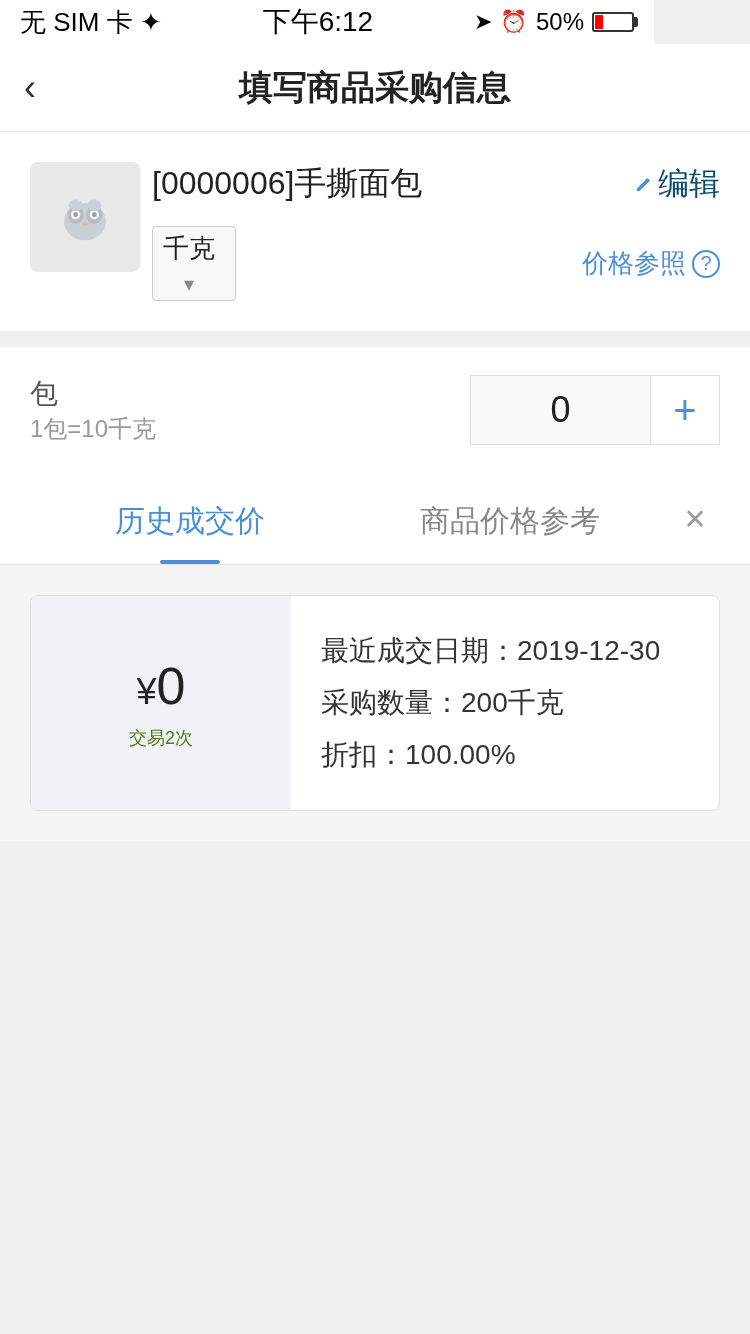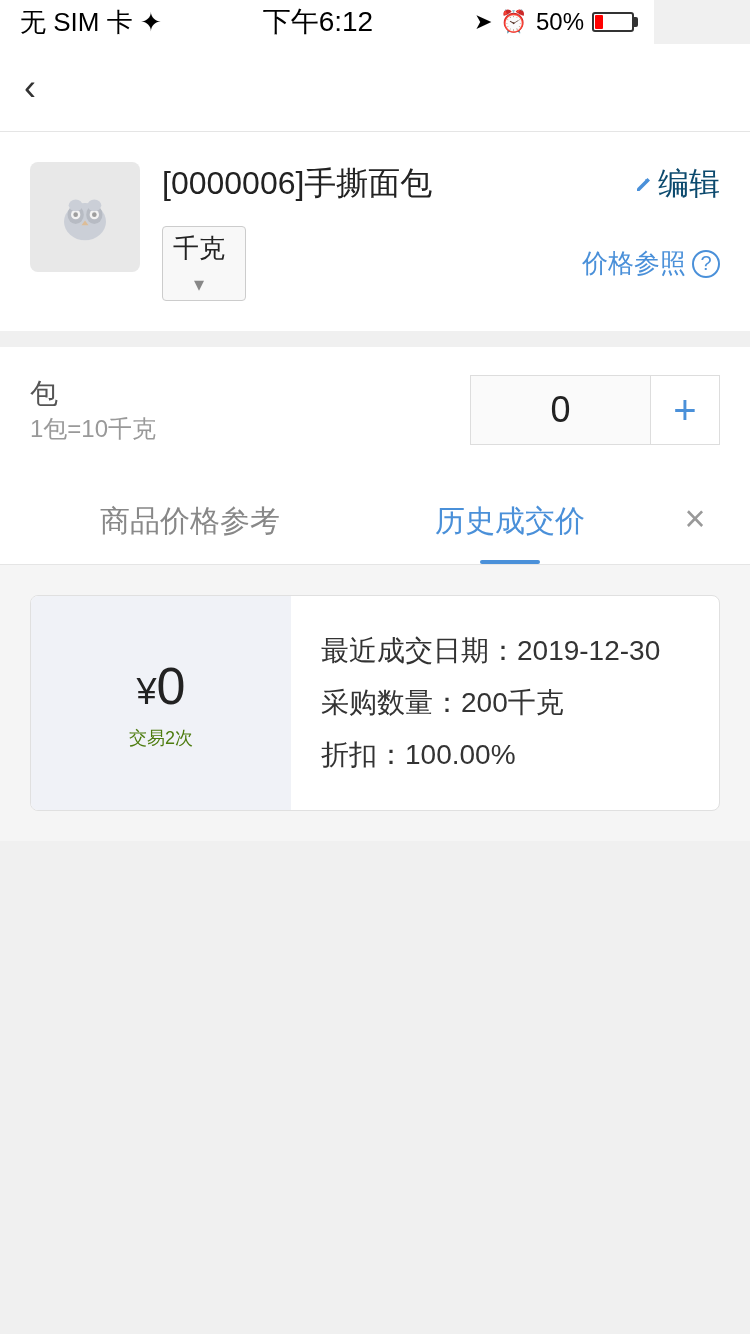--- a/index.html
+++ b/index.html
@@ -97,21 +97,21 @@
       color: #222;
     }
 
     
     .product-card {
       background: #fff;
       margin: 0;
       padding: 30px 30px 30px 30px;
       display: flex;
       align-items: flex-start;
-      gap: 22px;
+      gap: 12px;
     }
     .product-thumb {
       width: 110px;
       height: 110px;
       background: #e8e8e8;
       border-radius: 8px;
       display: flex;
       align-items: center;
       justify-content: center;
       flex-shrink: 0;
@@ -371,20 +371,21 @@
     <span class="battery-icon">
       <span class="battery-body">
           <span class="battery-fill"></span>
         </span>
     </span>
   </div>
 </div>
 
 <div class="header">
   <span class="header-back">‹</span>
+  <span class="header-title">填写商品采购信息</span>
 </div>
 
 <div class="product-card">
   <div class="product-thumb">
 
     <svg viewBox="0 0 60 60" fill="none" xmlns="http://www.w3.org/2000/svg">
       <ellipse cx="30" cy="34" rx="18" ry="16" fill="#b0b8c8"></ellipse>
       <ellipse cx="22" cy="28" rx="7" ry="8" fill="#8890a0"></ellipse>
       <ellipse cx="38" cy="28" rx="7" ry="8" fill="#8890a0"></ellipse>
       <circle cx="22" cy="28" r="4" fill="#fff"></circle>
@@ -436,25 +437,25 @@
       <span>0</span>
     </div>
     <div class="quantity-plus-btn">
       <span>+</span>
     </div>
   </div>
 </div>
 
 <div class="tabs-panel">
   <div class="tabs-header">
+    <div class="tab-item active">
+      <span>历史成交价</span>
+    </div>
     <div class="tab-item">
       <span>商品价格参考</span>
-    </div>
-    <div class="tab-item active">
-      <span>历史成交价</span>
     </div>
     <div class="tab-close">
       <span>×</span>
     </div>
   </div>
 
   <div class="tab-content">
     <div class="history-card">
       <div class="history-left">
         <div class="history-price">

